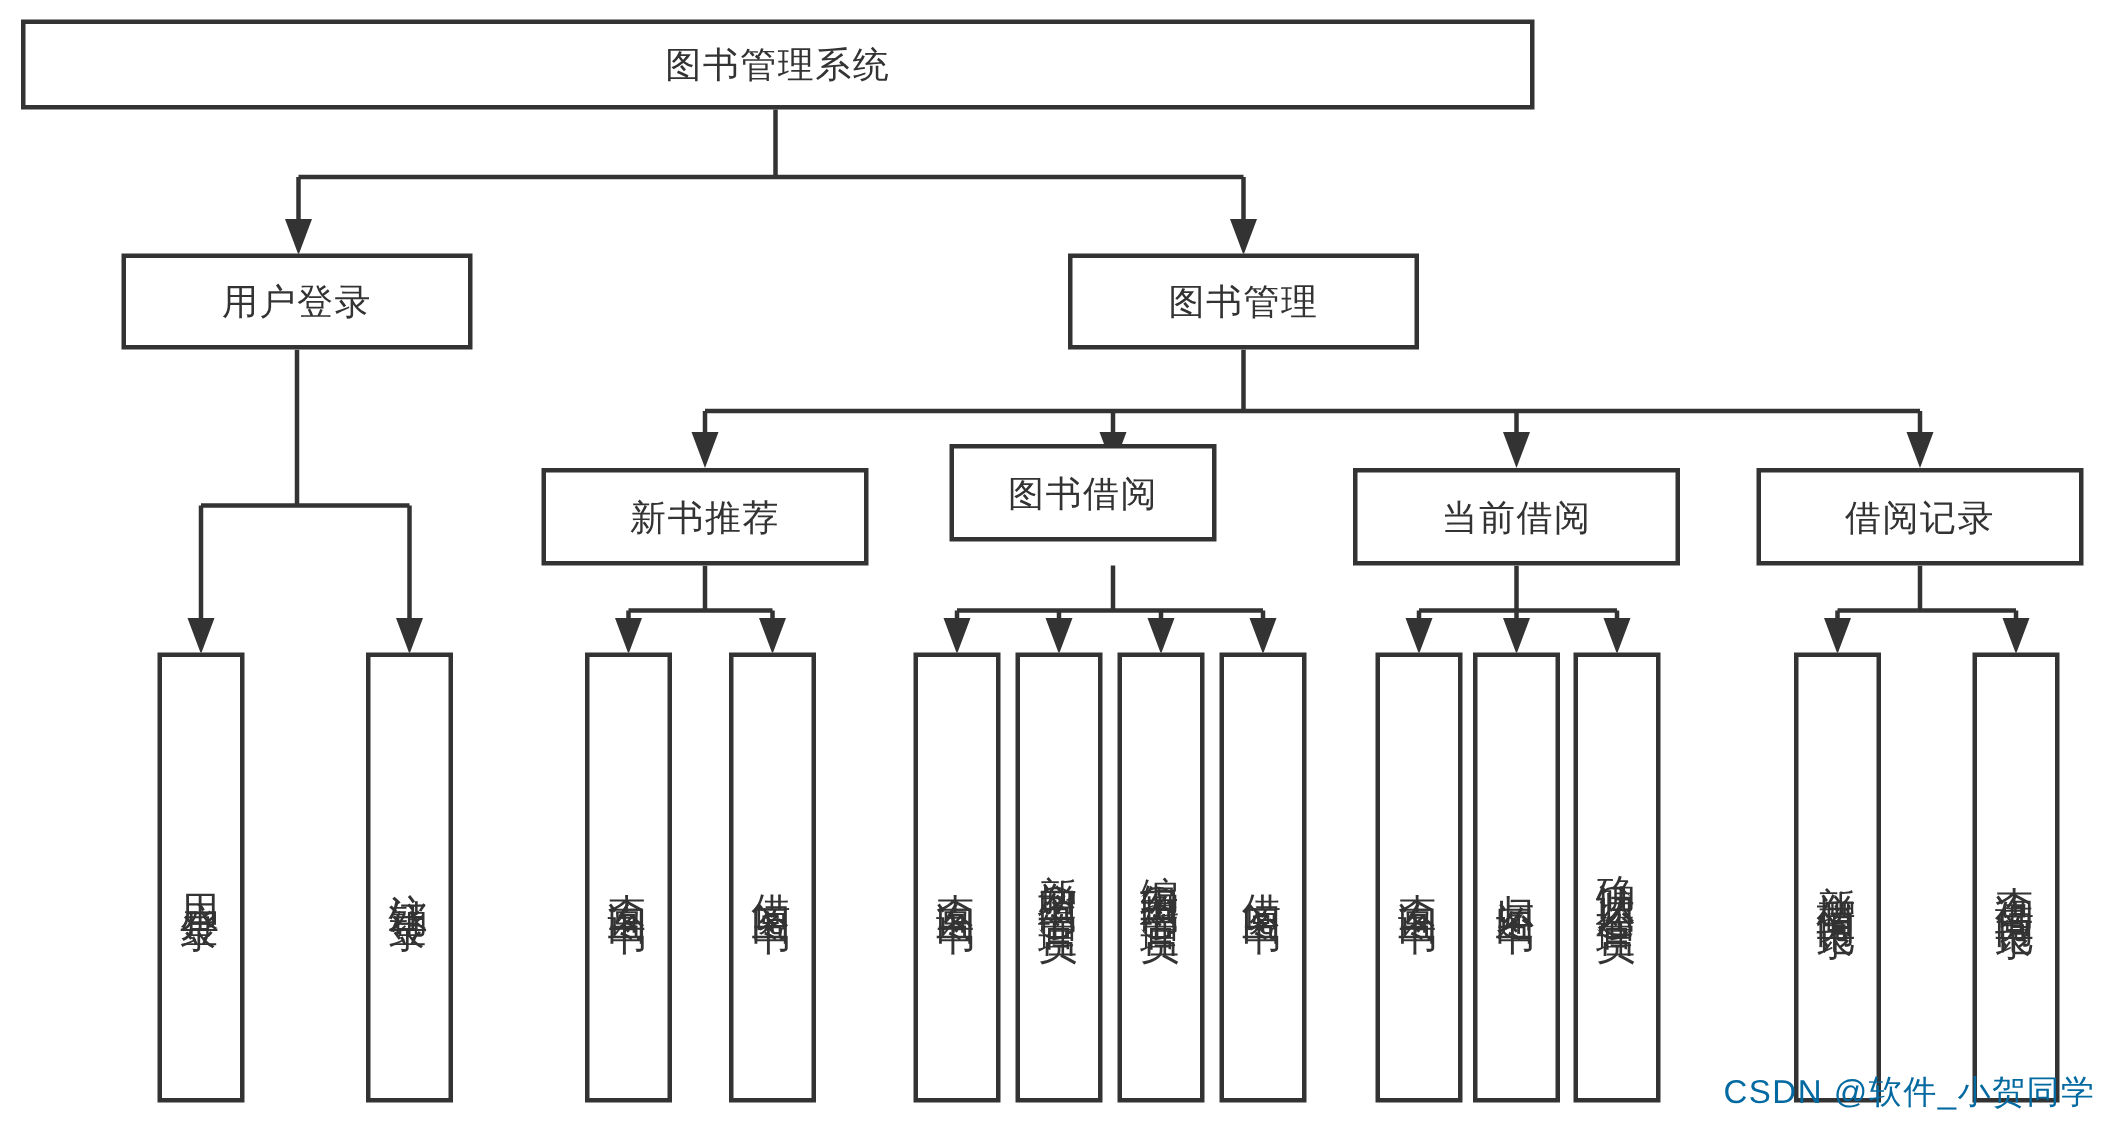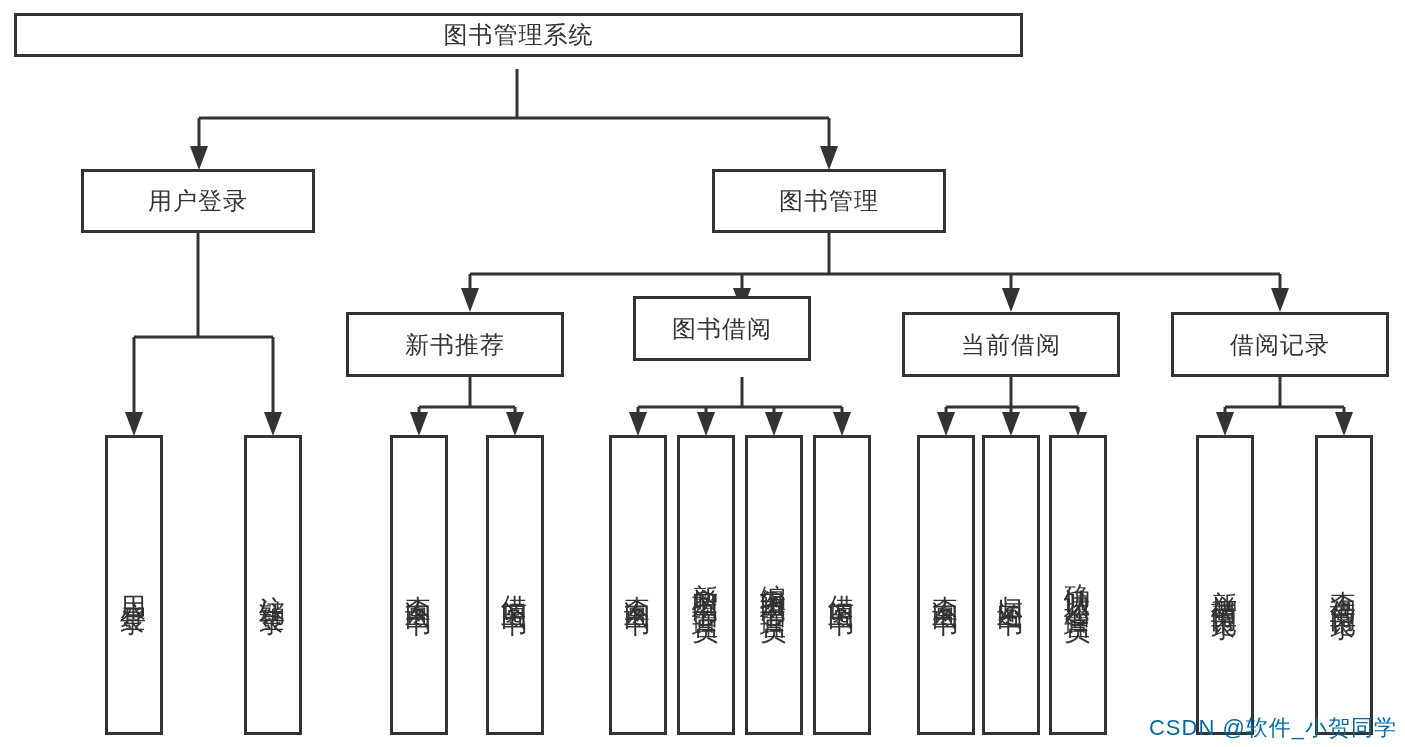--- a/index.html
+++ b/index.html
@@ -29,26 +29,26 @@
   .hnode { font-size: 24px; letter-spacing: 1px; }
   .vnode span {
     writing-mode: vertical-rl;
     text-orientation: mixed;
     font-size: 26px;
     letter-spacing: 5px;
     color: #333333;
     white-space: nowrap;
   }
   
-  .n-root            { left: 14px;   top: 13px;  width: 1009px; height: 44px; }
+  .n-root            { left: 14px;   top: 13px;  width: 1009px; height: 60px; }
   
   .n-user-login      { left: 81px;   top: 169px; width: 234px;  height: 64px; }
   .n-book-mgmt       { left: 712px;  top: 169px; width: 234px;  height: 64px; }
   
-  .n-new-book-rec    { left: 346px;  top: 312px; width: 218px;  height: 65px; }
+  .n-new-book-rec    { left: 361px;  top: 312px; width: 218px;  height: 65px; }
   .n-book-borrow     { left: 633px;  top: 296px; width: 178px;  height: 65px; }
   .n-current-borrow  { left: 902px;  top: 312px; width: 218px;  height: 65px; }
   .n-borrow-records  { left: 1171px; top: 312px; width: 218px;  height: 65px; align-items: center; }
   
   .leaf { top: 435px; width: 58px; height: 300px; }
   .l-1  { left: 105px; }
   .l-2  { left: 244px; }
   .l-3  { left: 390px; }
   .l-4  { left: 486px; }
   .l-5  { left: 609px; }

